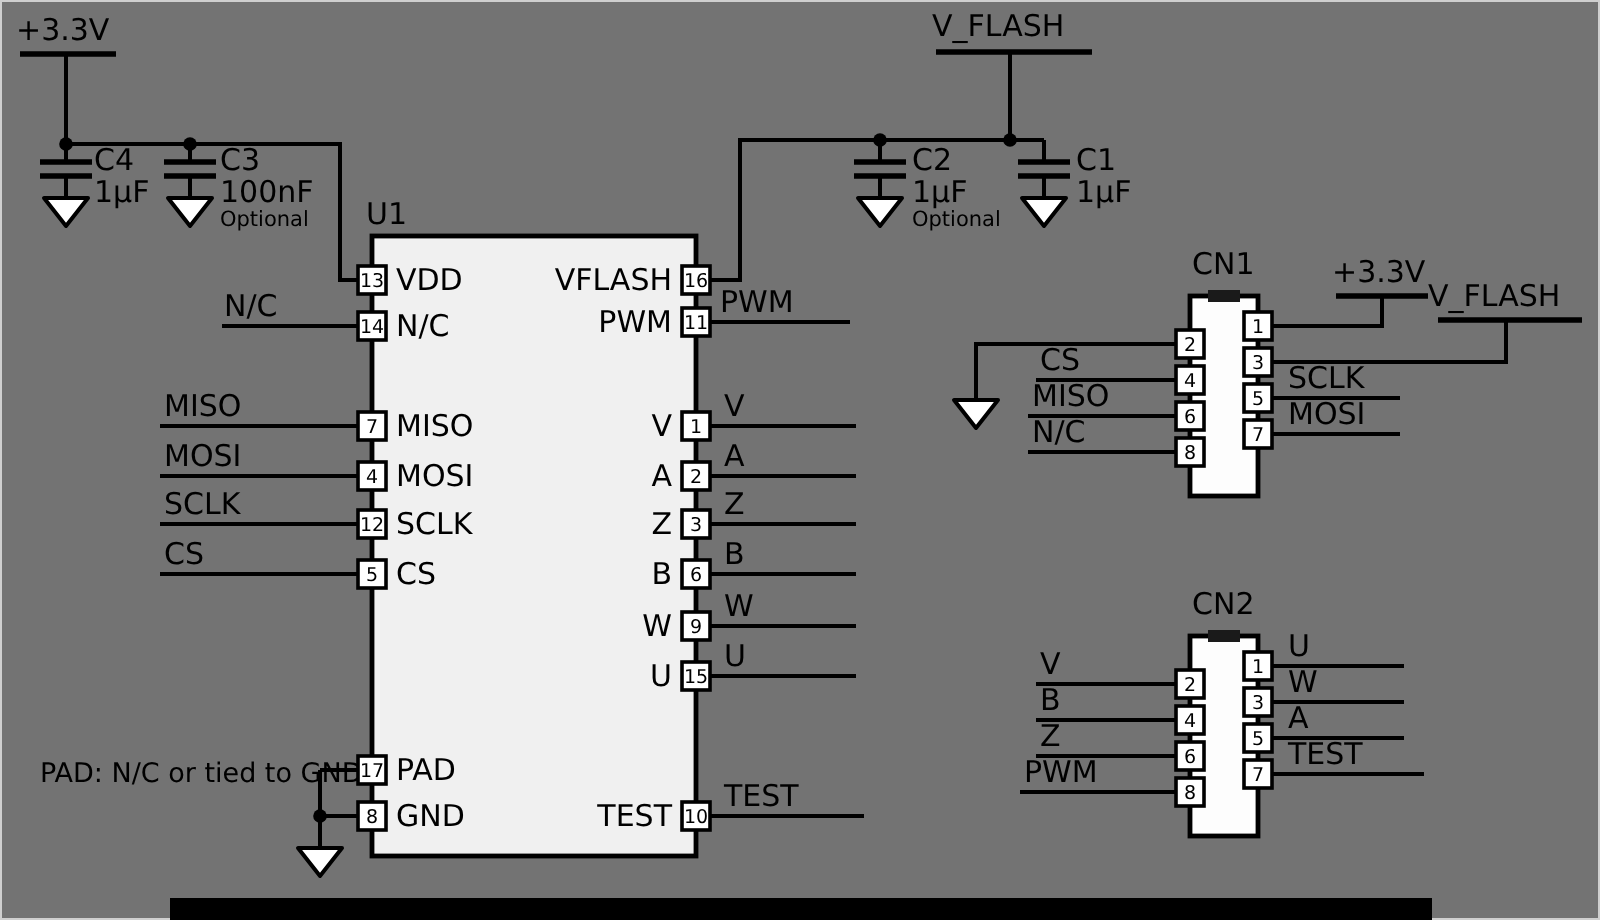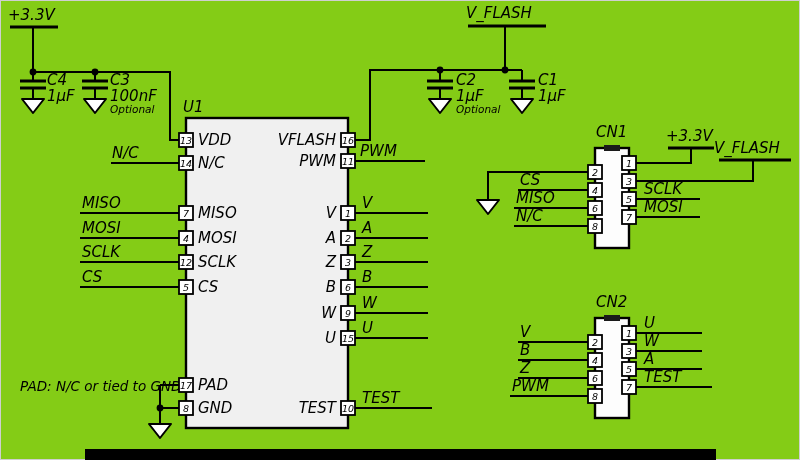--- a/index.html
+++ b/index.html
@@ -1,16 +1,16 @@
 <!DOCTYPE html>
 <html><head>
 <meta charset="utf-8">
 <style>
   html,body{margin:0;padding:0;background:#fff;}
-  .canvas{position:relative;width:800px;height:460px;background:#84cc16;box-shadow:inset 0 0 0 1px #cfcfcf;overflow:hidden;font-style:italic;}
+  .canvas{position:relative;width:800px;height:460px;background:#737373;box-shadow:inset 0 0 0 1px #cfcfcf;overflow:hidden;}
   svg{display:block;}
   svg text{font-family:"DejaVu Sans","Liberation Sans",sans-serif;fill:#000;}
   .lbl{font-size:15px;}
   .nm{font-size:15px;}
   .note{font-size:13.5px;}
   .sm{font-size:10.5px;}
   .num{font-size:9.5px;text-anchor:middle;}
   .end{text-anchor:end;}
   .wire{stroke:#000;stroke-width:2;fill:none;}
   .thick{stroke:#000;stroke-width:2.8;fill:none;}

